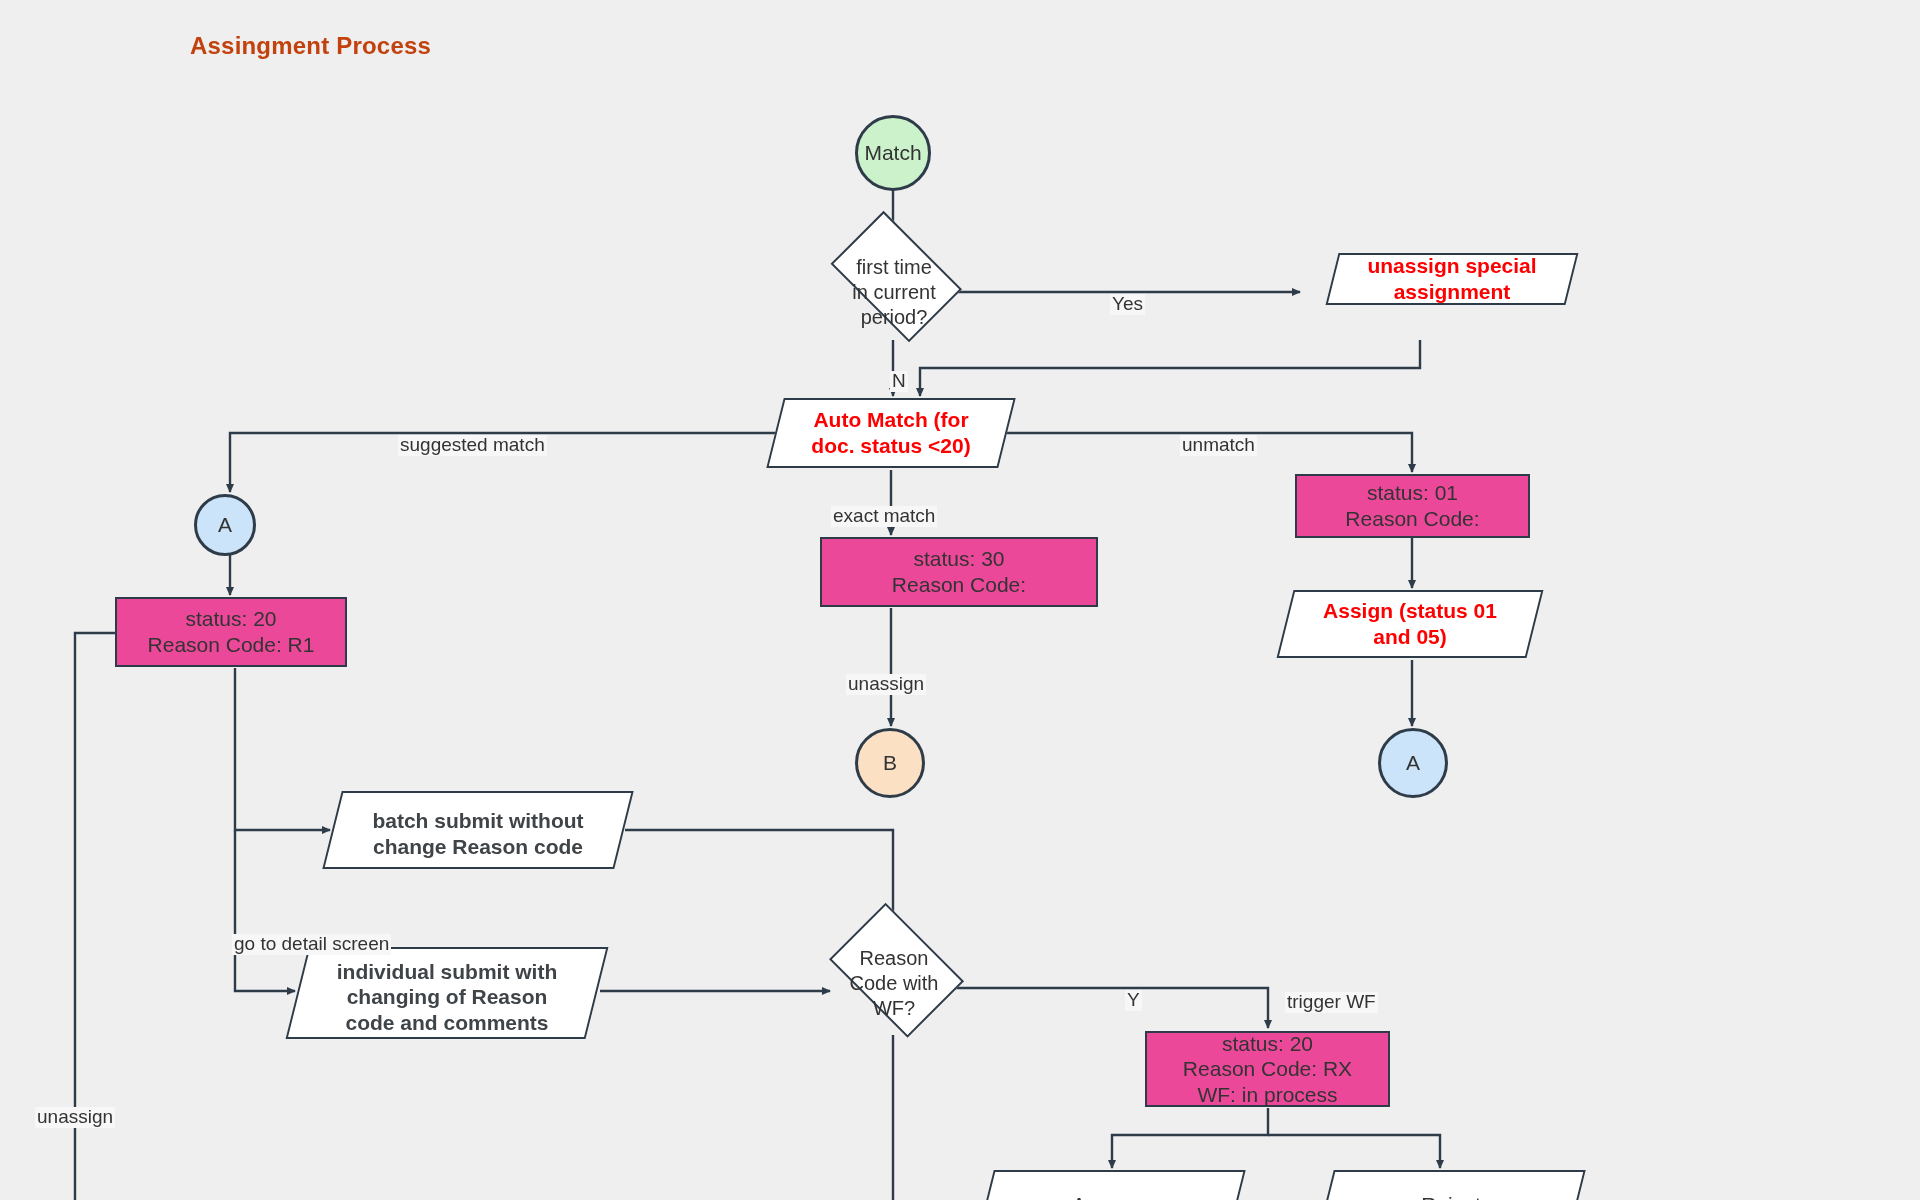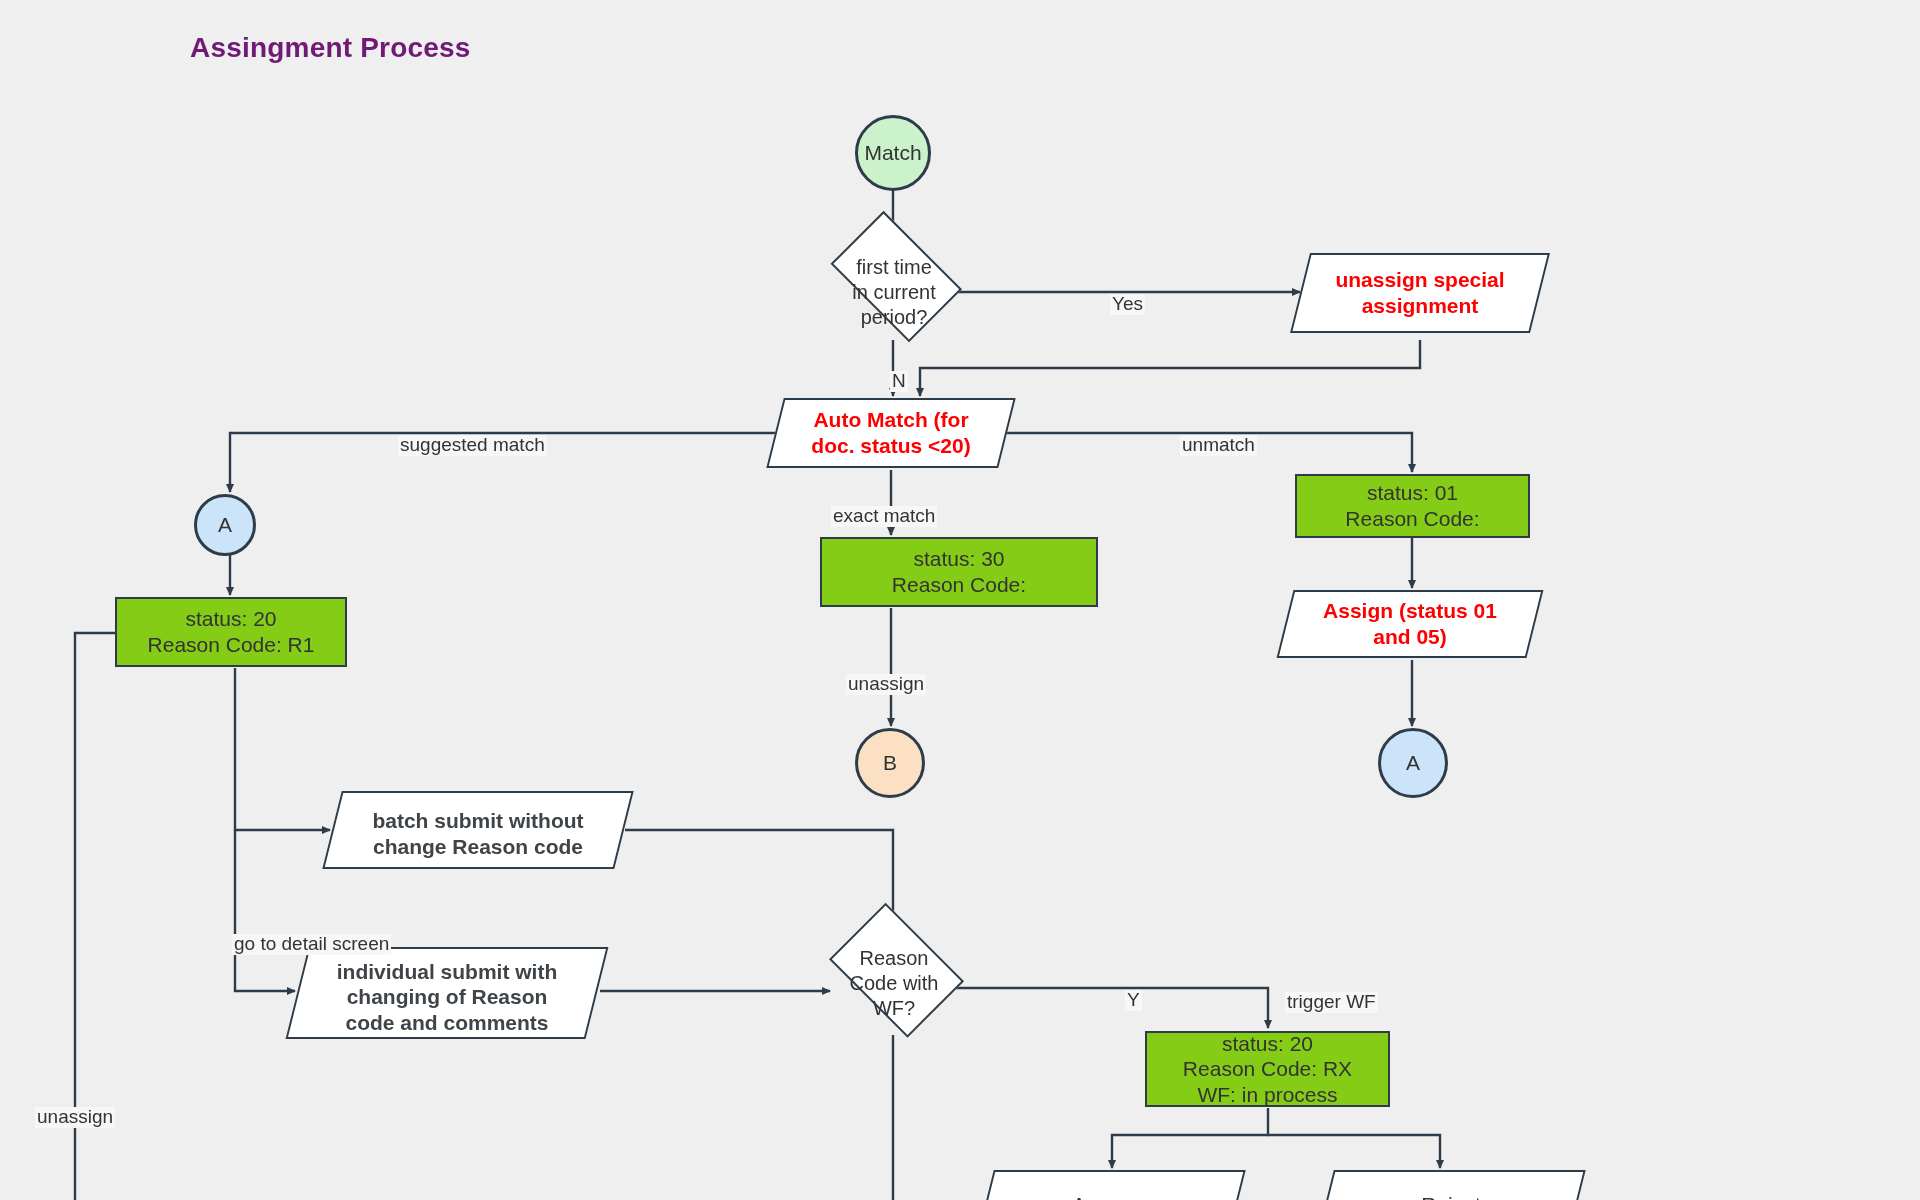--- a/index.html
+++ b/index.html
@@ -26,21 +26,21 @@
   .node {
     position: absolute;
     box-sizing: border-box;
     display: flex;
     align-items: center;
     justify-content: center;
     text-align: center;
     color: #333333;
     font-size: 21px;
     line-height: 1.22;
-    background: #84cc16;
+    background: #ec4899;
     border: 2.5px solid #2e3b48;
     white-space: pre-line;
   }
   .node.proc { }
   .node.circle {
     border-radius: 50%;
     border: 3px solid #2e3b48;
   }
   .node.start-circle { background: #ccf2cc; }
   .node.conn-a { background: #cbe4fa; }
@@ -111,23 +111,23 @@
     padding: 0 2px;
     white-space: nowrap;
     line-height: 1.1;
     margin-top: 14px;
   }
 
   #title {
     position: absolute;
     left: 190px;
     top: 32px;
-    font-size: 28px;
+    font-size: 24px;
     font-weight: bold;
-    color: #701a75;
+    color: #c2410c;
     letter-spacing: .2px;
   }
 </style>
 </head>
 <body>
 
 <div id="stage">
 
   <div id="title">Assingment Process</div>
 
@@ -182,21 +182,21 @@
 
   <div class="node circle start-circle" style="left:855px; top:115px; width:76px; height:76px; font-size:21px;">Match</div>
 
   <div class="node diamond" style="left:820px; top:243px; width:148px; height:98px;">
     <span class="dia-shape"></span>
     <span class="dia-text">first time
 in current
 period?</span>
   </div>
 
-  <div class="node para" style="left:1300px; top:253px; width:240px; height:80px;">
+  <div class="node para" style="left:1332px; top:253px; width:240px; height:52px;">
     <span class="para-skew"></span>
     <span class="para-text red-bold">unassign special
 assignment</span>
   </div>
 
   <div class="node para" style="left:775px; top:398px; width:232px; height:70px;">
     <span class="para-skew"></span>
     <span class="para-text red-bold">Auto Match (for
 doc. status &lt;20)</span>
   </div>

